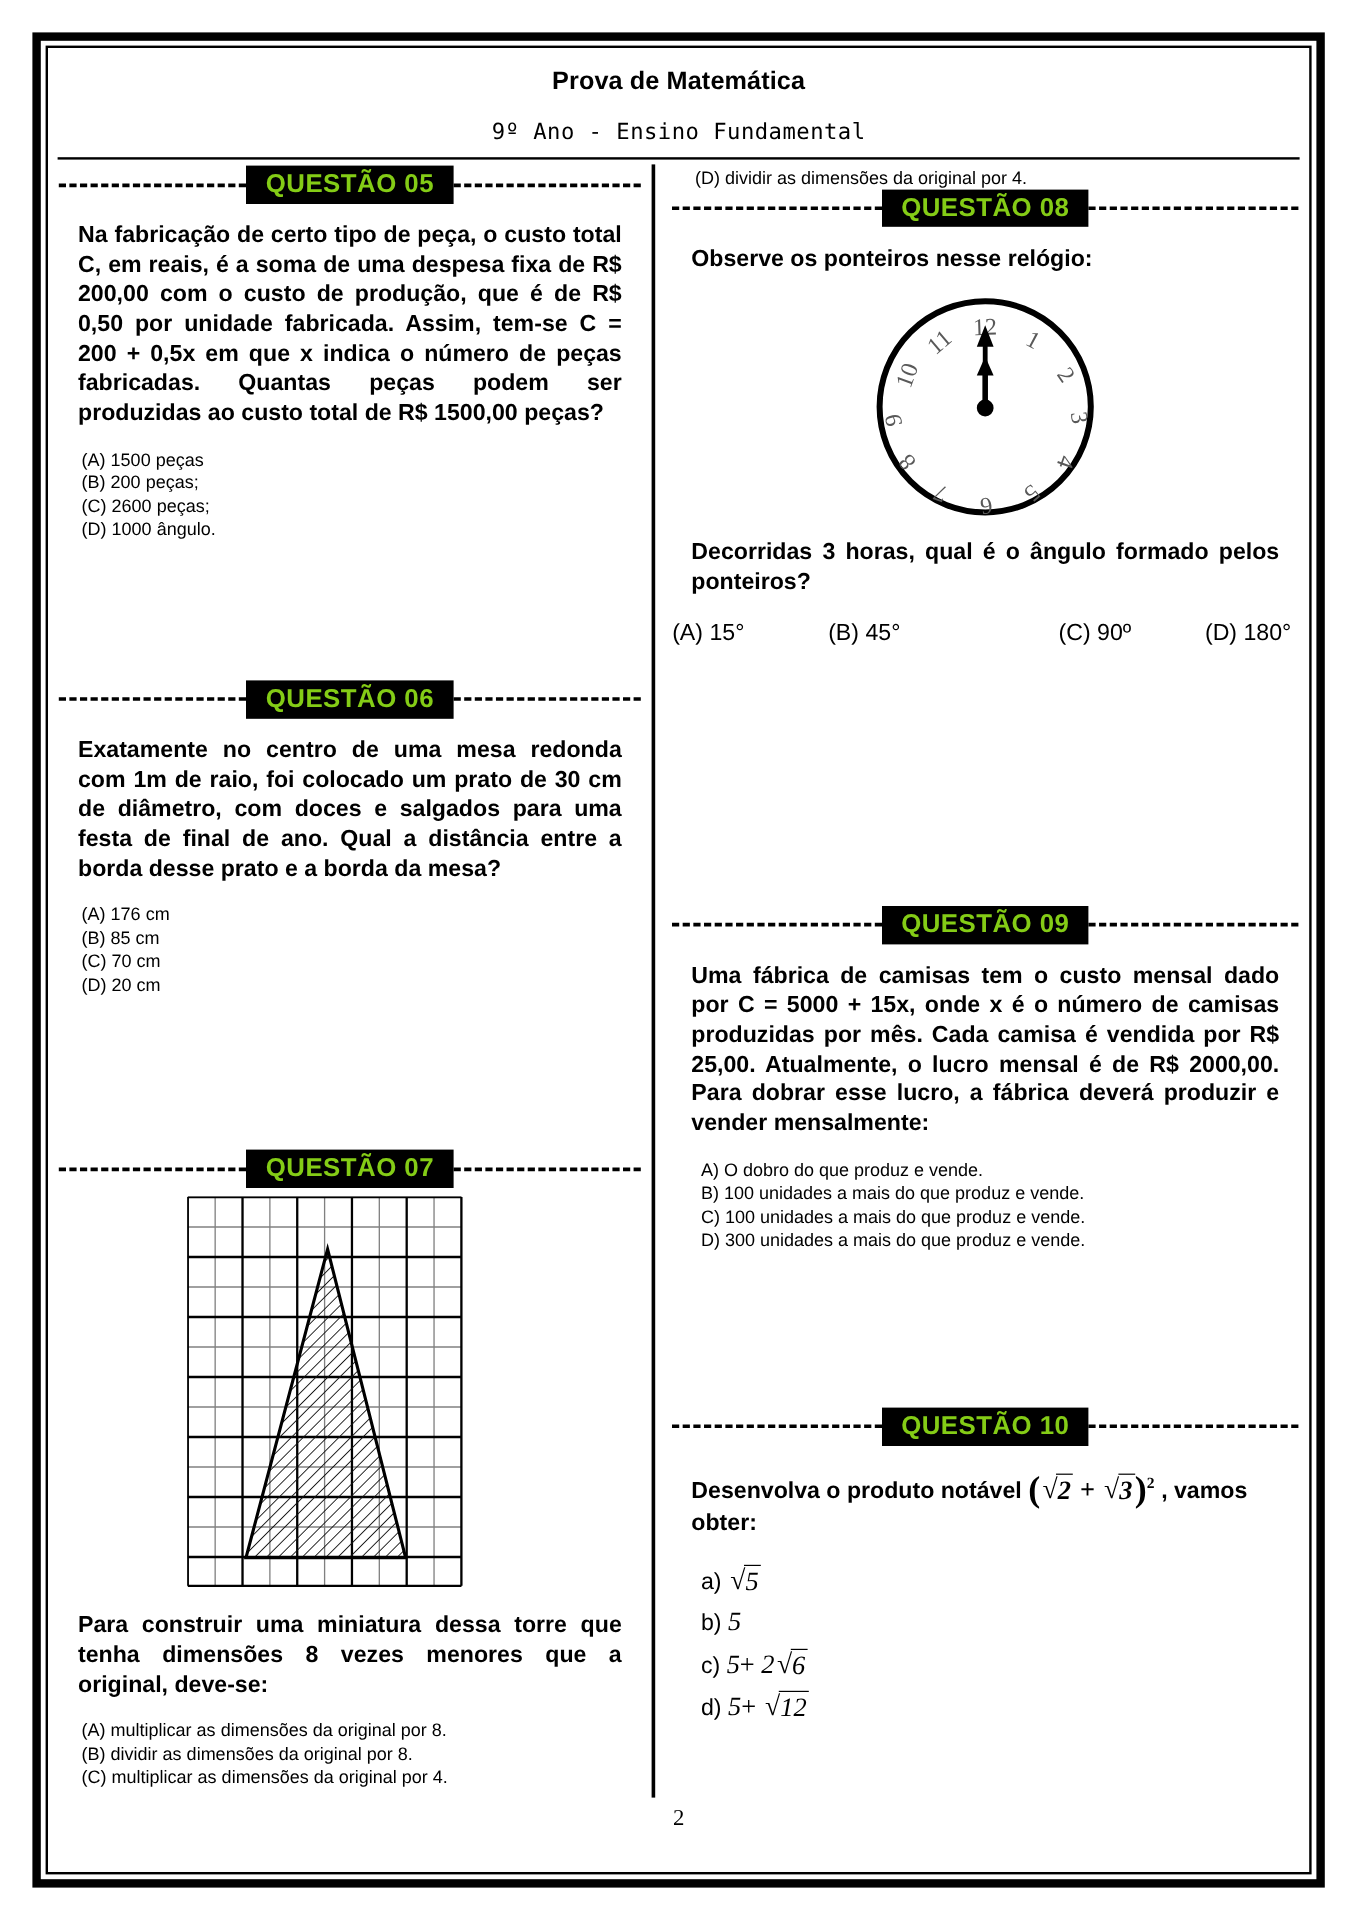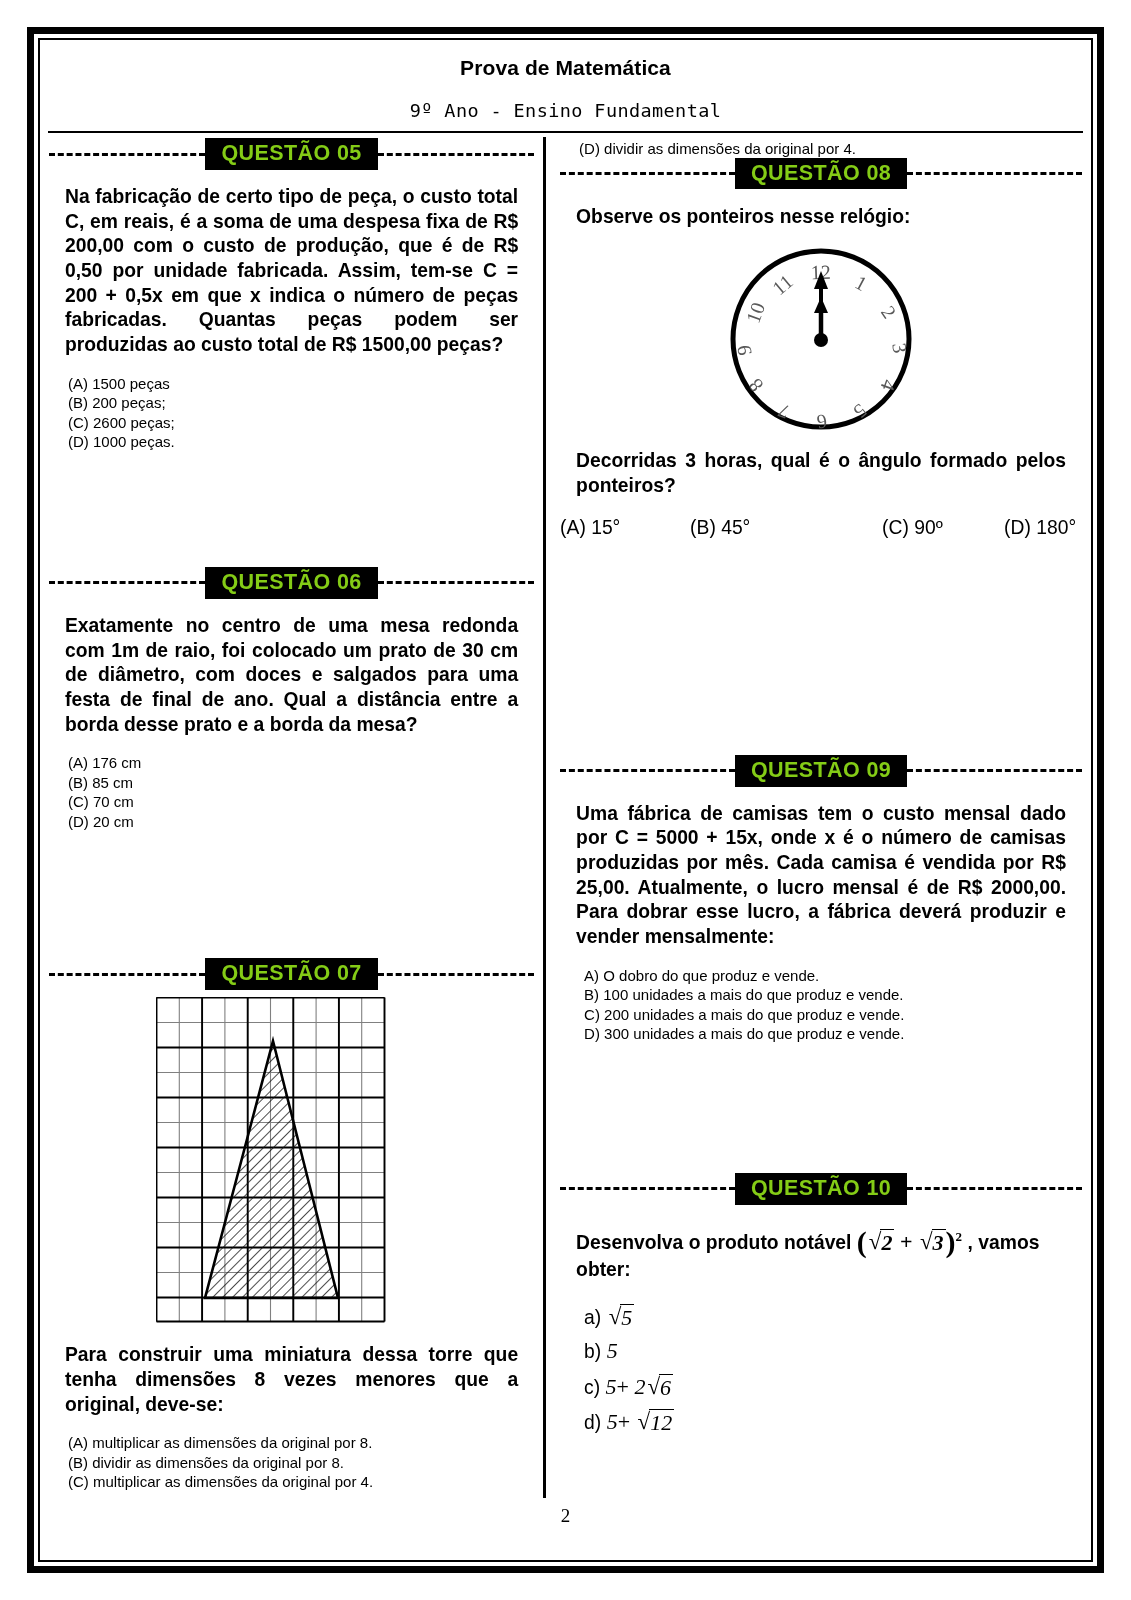--- a/index.html
+++ b/index.html
@@ -231,21 +231,21 @@
           <div class="q-banner">
             <span class="q-dash left"></span>
             <span class="q-label">QUESTÃO 05</span>
             <span class="q-dash right"></span>
           </div>
           <p class="q-text">Na fabricação de certo tipo de peça, o custo total C, em reais, é a soma de uma despesa fixa de R$ 200,00 com o custo de produção, que é de R$ 0,50 por unidade fabricada. Assim, tem-se C = 200 + 0,5x em que x indica o número de peças fabricadas. Quantas peças podem ser produzidas ao custo total de R$ 1500,00 peças?</p>
           <ul class="opts">
             <li>(A) 1500 peças</li>
             <li>(B) 200 peças;</li>
             <li>(C) 2600 peças;</li>
-            <li>(D) 1000 peças.</li>
+            <li>(D) 1000 ângulo.</li>
           </ul>
 
           <div class="spacer-a"></div>
 
           <div class="q-banner">
             <span class="q-dash left"></span>
             <span class="q-label">QUESTÃO 06</span>
             <span class="q-dash right"></span>
           </div>
           <p class="q-text">Exatamente no centro de uma mesa redonda com 1m de raio, foi colocado um prato de 30 cm de diâmetro, com doces e salgados para uma festa de final de ano. Qual a distância entre a borda desse prato e a borda da mesa?</p>
@@ -389,21 +389,21 @@
 
           <div class="q-banner">
             <span class="q-dash left"></span>
             <span class="q-label">QUESTÃO 09</span>
             <span class="q-dash right"></span>
           </div>
           <p class="q-text">Uma fábrica de camisas tem o custo mensal dado por C = 5000 + 15x, onde x é o número de camisas produzidas por mês. Cada camisa é vendida por R$ 25,00. Atualmente, o lucro mensal é de R$ 2000,00. Para dobrar esse lucro, a fábrica deverá produzir e vender mensalmente:</p>
           <ul class="opts indent-sm">
             <li>A) O dobro do que produz e vende.</li>
             <li>B) 100 unidades a mais do que produz e vende.</li>
-            <li>C) 200 unidades a mais do que produz e vende.</li>
+            <li>C) 100 unidades a mais do que produz e vende.</li>
             <li>D) 300 unidades a mais do que produz e vende.</li>
           </ul>
 
           <div class="spacer-d"></div>
 
           <div class="q-banner">
             <span class="q-dash left"></span>
             <span class="q-label">QUESTÃO 10</span>
             <span class="q-dash right"></span>
           </div>

